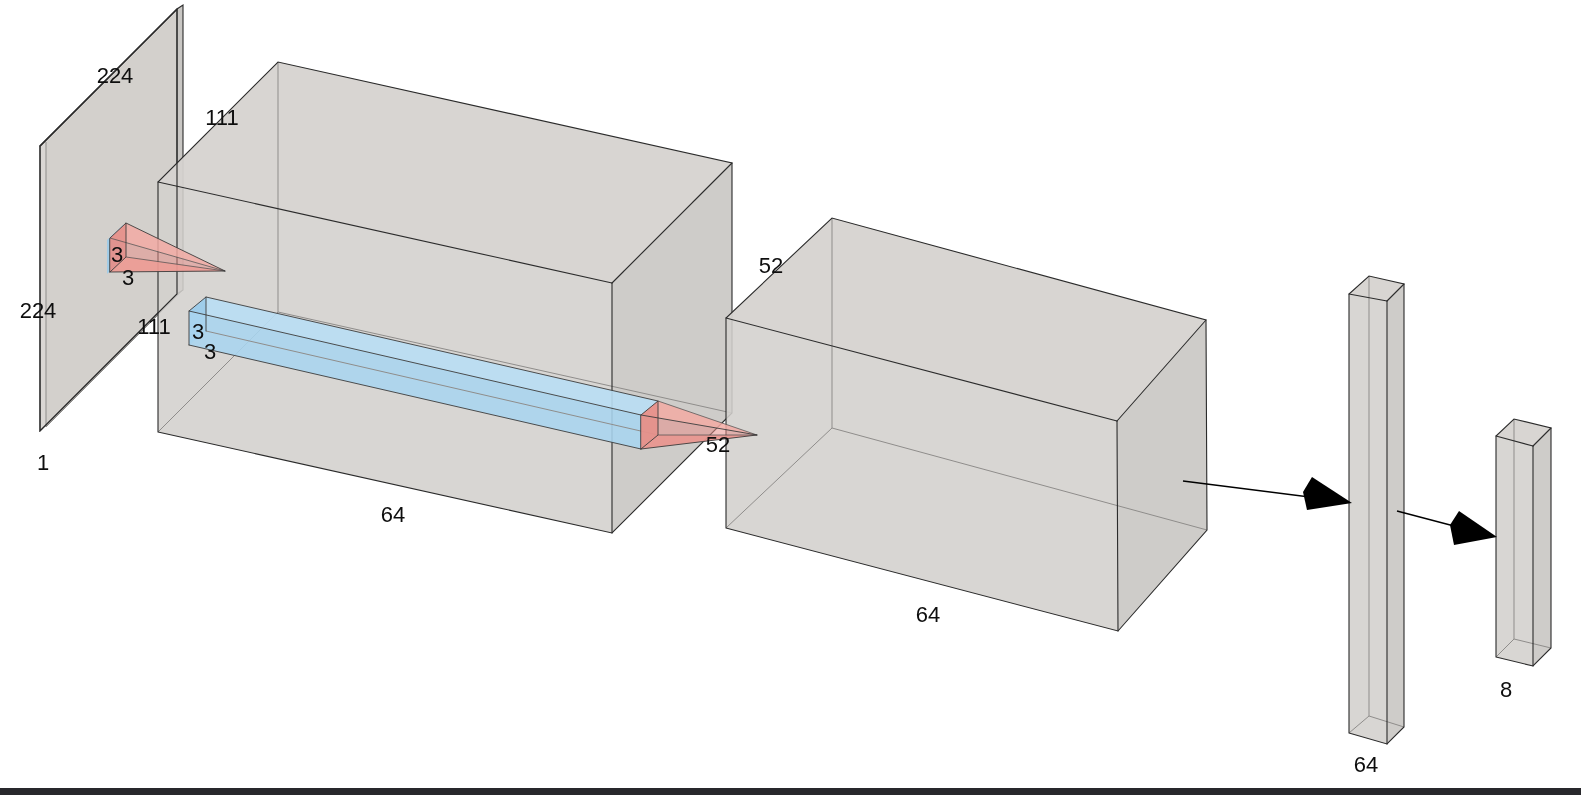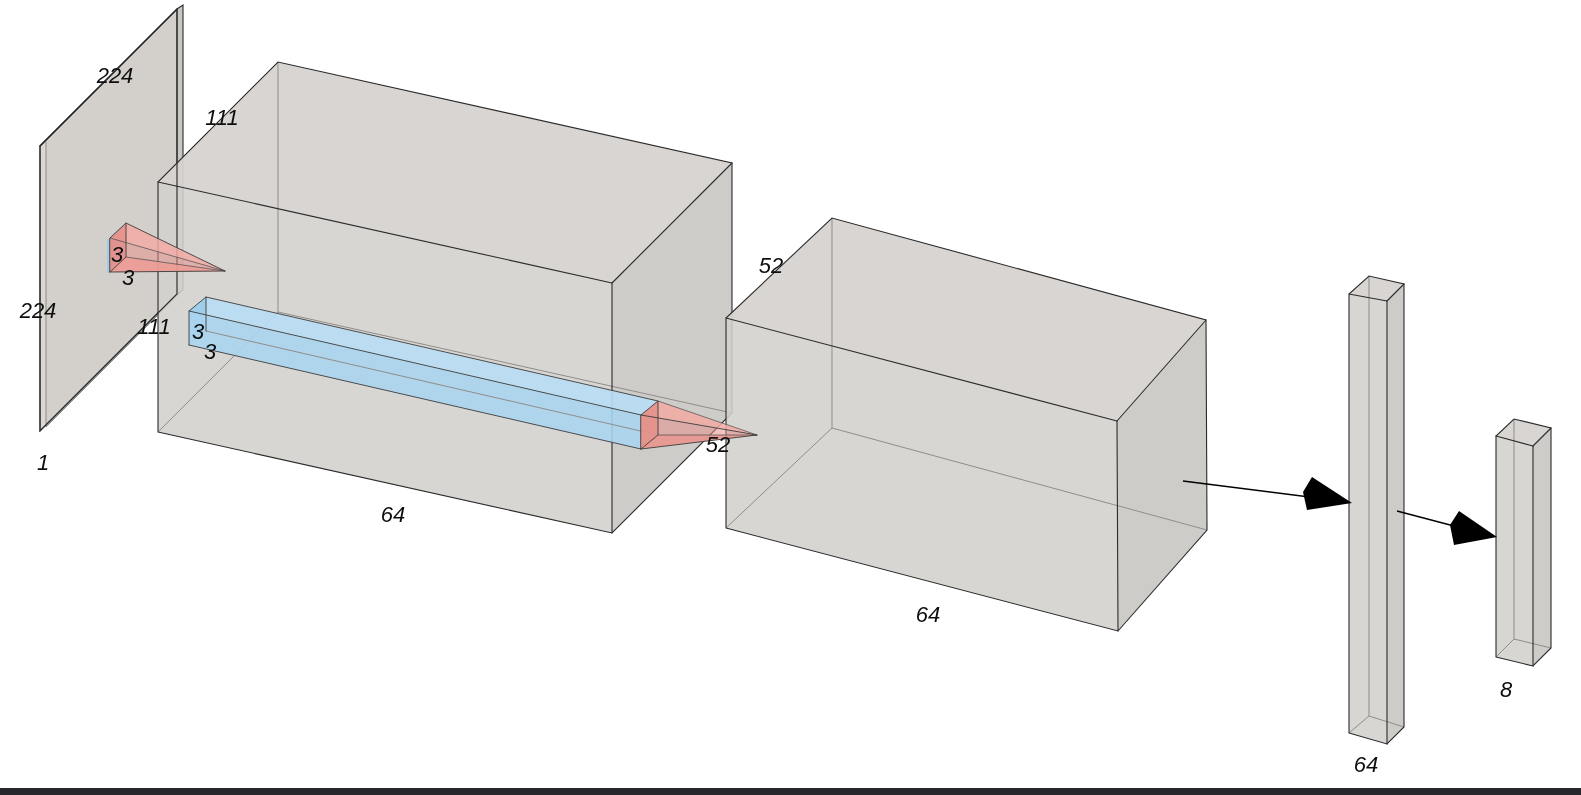--- a/index.html
+++ b/index.html
@@ -9,21 +9,20 @@
     width: 1581px;
     height: 795px;
     overflow: hidden;
     font-family: "Liberation Sans", "DejaVu Sans", sans-serif;
   }
   .stage {
     position: relative;
     width: 1581px;
     height: 609px;
     background: var(--background, #ffffff);
-    font-style: italic;
   }
   svg { display: block; }
 
   
   .f-gray-top   { fill: var(--layer-gray-top, #d6d3d0);  fill-opacity: .95; }
   .f-gray-front { fill: var(--layer-gray, #d3d0cd);      fill-opacity: .88; }
   .f-gray-side  { fill: var(--layer-gray-side, #c9c6c3); fill-opacity: .90; }
   .f-plane      { fill: var(--layer-gray, #d3d0cd);      fill-opacity: .85; }
   .f-blue-top   { fill: var(--kernel-blue-top, #b9def4); fill-opacity: .90; }
   .f-blue-front { fill: var(--kernel-blue, #a9d5ef);     fill-opacity: .88; }

